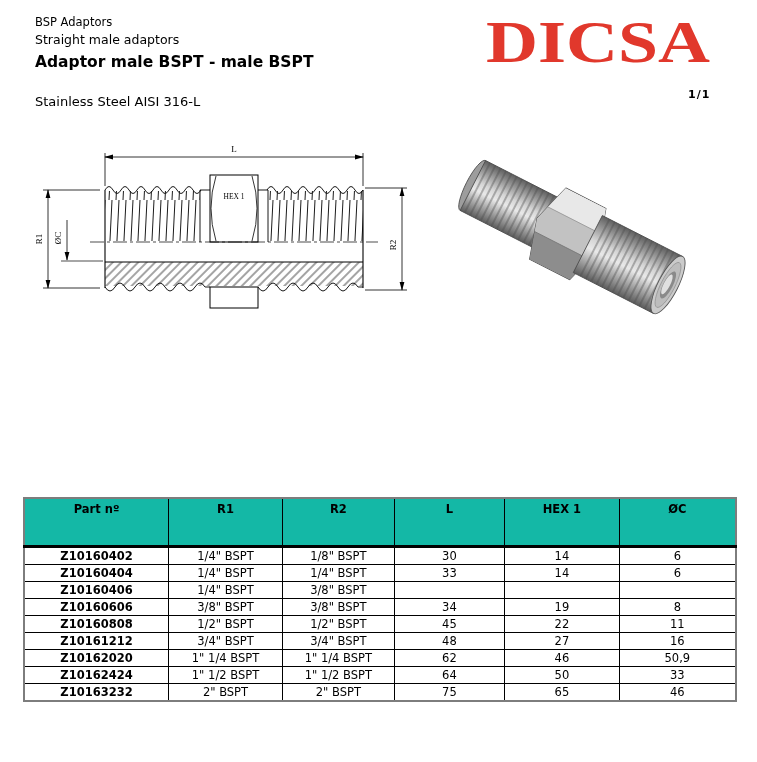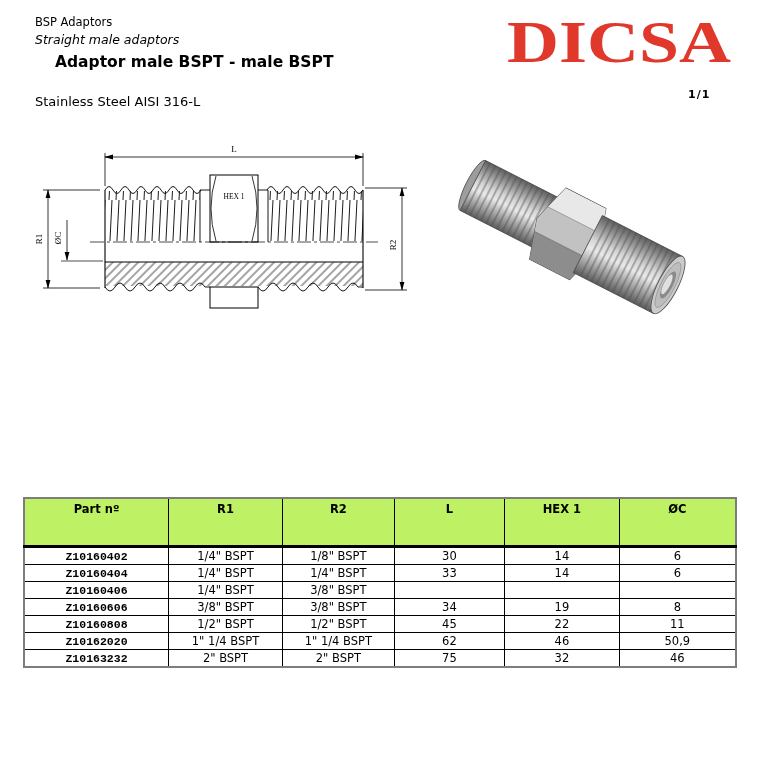--- a/index.html
+++ b/index.html
@@ -1,45 +1,45 @@
 <!DOCTYPE html>
 <html><head>
 <meta charset="utf-8">
 <style>
   html,body{margin:0;padding:0;}
   body{
     width:757px;height:762px;background:#ffffff;position:relative;overflow:hidden;
     font-family:"DejaVu Sans","Liberation Sans",sans-serif;color:#000;
   }
   .hdr-line1{position:absolute;left:35px;top:15px;font-size:11.5px;}
-  .hdr-line2{position:absolute;left:35px;top:32px;font-size:12.5px;font-style:italic;}
-  .hdr-title{position:absolute;left:35px;top:53px;font-size:15.5px;font-weight:bold;margin-left:20px;}
+  .hdr-line2{position:absolute;left:35px;top:32px;font-size:12.5px;}
+  .hdr-title{position:absolute;left:35px;top:53px;font-size:15.5px;font-weight:bold;}
   .hdr-material{position:absolute;left:35px;top:94px;font-size:13px;}
   .page-num{position:absolute;left:688px;top:88px;font-size:11px;font-weight:bold;letter-spacing:1px;}
-  .logo-wrap{position:absolute;left:503px;top:10px;width:232px;height:62px;}
+  .logo-wrap{position:absolute;left:482px;top:10px;width:232px;height:62px;}
   .drawing-wrap{position:absolute;left:30px;top:140px;width:430px;height:178px;}
   .render-wrap{position:absolute;left:445px;top:140px;width:272px;height:196px;}
 
   table.dims{
     position:absolute;left:23px;top:497px;width:714px;
     border-collapse:collapse;table-layout:fixed;
     border:2px solid #7d7d7d;
     font-size:11.5px;
   }
   table.dims th{
-    background:#bef264;border:1.5px solid #000;
+    background:#14b8a6;border:1.5px solid #000;
     height:42px;vertical-align:top;padding-top:3px;
     font-size:11.5px;font-weight:bold;text-align:center;
   }
   table.dims thead tr{border-bottom:3px solid #000;}
   table.dims td{
     border:1.5px solid #000;height:16px;padding:0 2px;
     text-align:center;vertical-align:middle;font-size:11.5px;
   }
-  table.dims td.part{font-weight:bold;font-family:Liberation Mono, monospace;}
+  table.dims td.part{font-weight:bold;}
   svg text{font-family:"Liberation Serif","DejaVu Serif",serif;}
 </style>
 </head>
 <body>
 
 <div class="hdr-line1">BSP Adaptors</div>
 <div class="hdr-line2">Straight male adaptors</div>
 <div class="hdr-title">Adaptor male BSPT - male BSPT</div>
 <div class="hdr-material">Stainless Steel AISI 316-L</div>
 <div class="page-num">1/1</div>
@@ -228,35 +228,51 @@
 
       <tr>
         <td class="part">Z10160808</td>
         <td>1/2" BSPT</td>
         <td>1/2" BSPT</td>
         <td>45</td>
         <td>22</td>
         <td>11</td>
       </tr>
 
+      <tr>
+        <td class="part">Z10161212</td>
+        <td>3/4" BSPT</td>
+        <td>3/4" BSPT</td>
+        <td>48</td>
+        <td>27</td>
+        <td>16</td>
+      </tr>
 
 
 
       <tr>
         <td class="part">Z10162020</td>
         <td>1" 1/4 BSPT</td>
         <td>1" 1/4 BSPT</td>
         <td>62</td>
         <td>46</td>
         <td>50,9</td>
       </tr>
 
+      <tr>
+        <td class="part">Z10162424</td>
+        <td>1" 1/2 BSPT</td>
+        <td>1" 1/2 BSPT</td>
+        <td>64</td>
+        <td>50</td>
+        <td>33</td>
+      </tr>
 
       <tr>
         <td class="part">Z10163232</td>
         <td>2" BSPT</td>
         <td>2" BSPT</td>
         <td>75</td>
-        <td>32</td>
+        <td>65</td>
         <td>46</td>
       </tr>
     </tbody>
 </table>
 
 </body></html>

